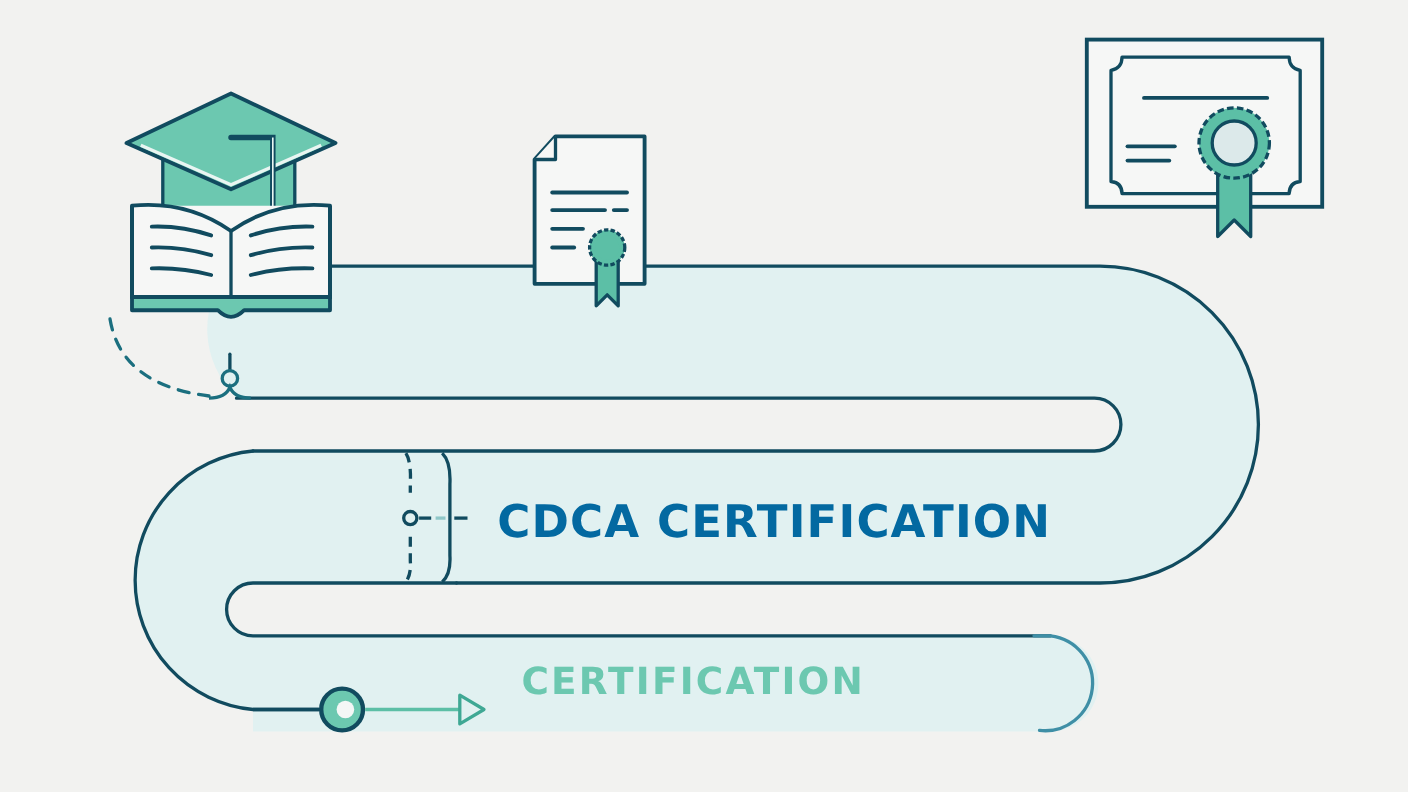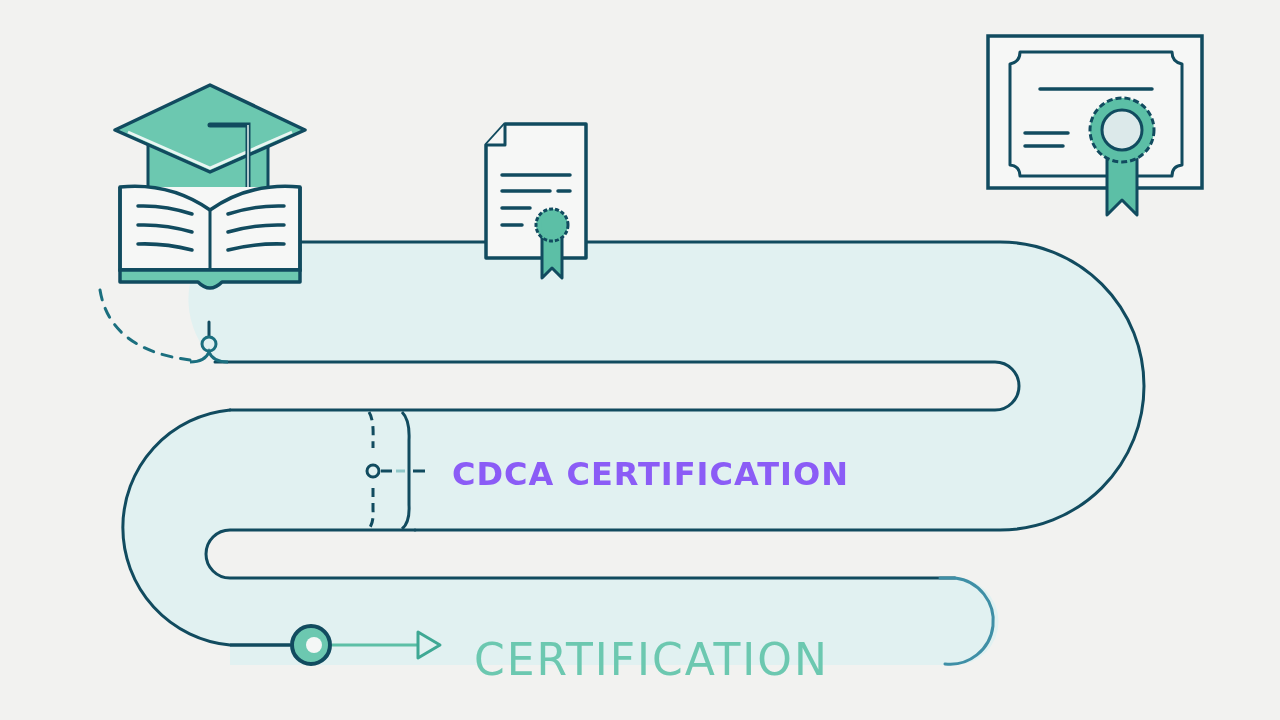--- a/index.html
+++ b/index.html
@@ -21,33 +21,33 @@
       left: 0; top: 0;
       width: 1280px;
       height: 720px;
     }
     .label-main {
       position: absolute;
       left: 452px;
       top: 448px;
       font-family: "DejaVu Sans", sans-serif;
       font-weight: bold;
-      font-size: 32px;
+      font-size: 41px;
       letter-spacing: 1px;
-      color: #8b5cf6;
+      color: #0369a1;
       white-space: nowrap;
       line-height: 52px;
     }
     .label-sub {
       position: absolute;
       left: 474px;
-      top: 632px;
+      top: 592px;
       font-family: "DejaVu Sans", sans-serif;
-      font-weight: normal;
-      font-size: 44px;
+      font-weight: bold;
+      font-size: 34px;
       letter-spacing: 2px;
       color: #6cc8b0;
       white-space: nowrap;
       line-height: 56px;
     }
   </style>
 </head>
 <body>
 
 <div class="stage">

